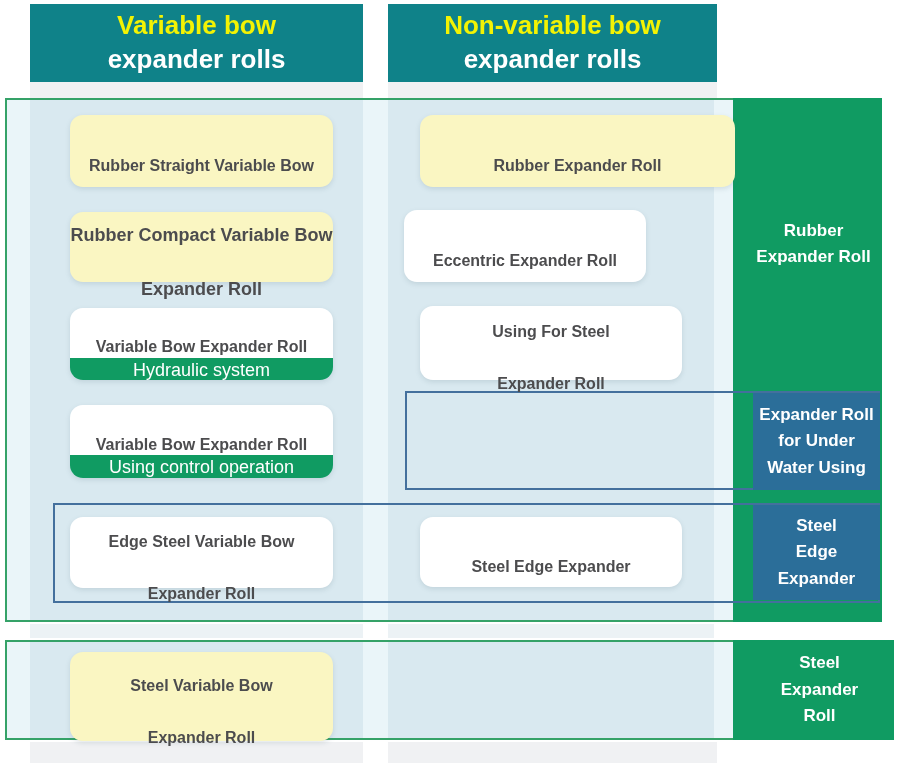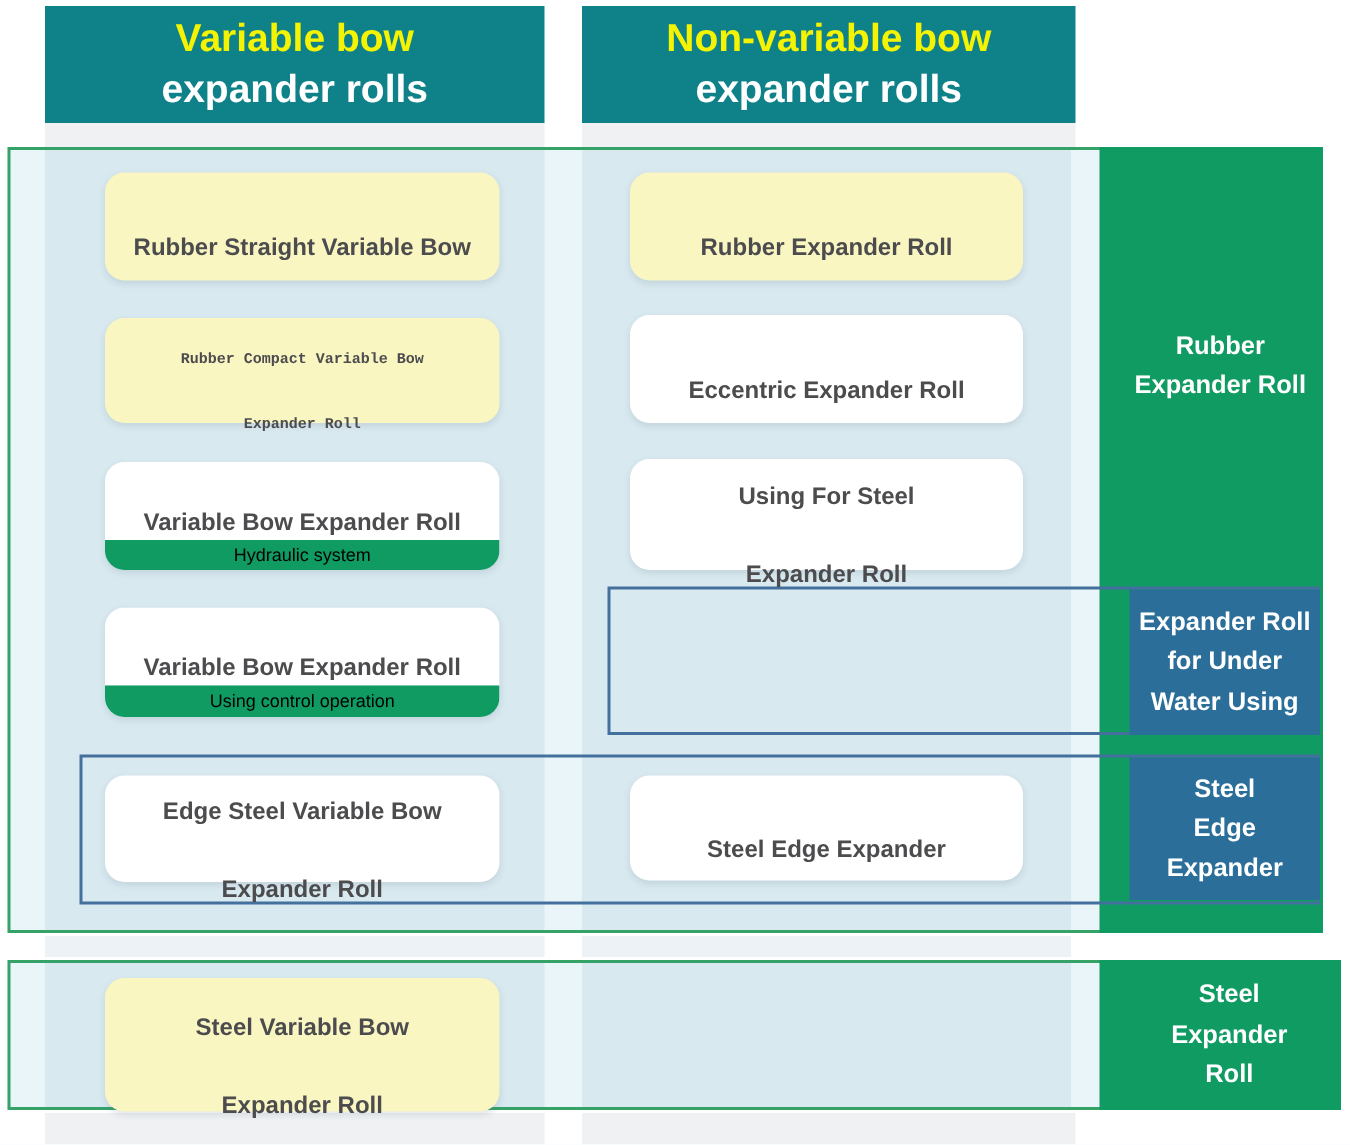--- a/index.html
+++ b/index.html
@@ -37,25 +37,25 @@
   
   .row-outline{position:absolute;border:2px solid #44709D;box-sizing:border-box;z-index:4;background:transparent;}
 
   
   .item{position:absolute;z-index:5;border-radius:13px;display:flex;flex-direction:column;
         align-items:center;justify-content:center;text-align:center;color:#4C4C4E;font-weight:700;
         font-size:16px;line-height:1.35;box-shadow:0 2px 5px rgba(90,115,130,0.18);}
   .item .ln{white-space:nowrap;display:block;margin-top:30px;}
   .item.yellow{background:#FAF6C2;}
   .item.white{background:#ffffff;}
-  .item.small{font-size:10px;font-family:Liberation Mono, monospace;}
+  .item.small{font-size:18px;}
   .item.compound{padding:0;background:transparent;overflow:hidden;}
   .compound-top{background:#ffffff;flex:1;width:100%;display:flex;flex-direction:column;
                 align-items:center;justify-content:center;}
-  .compound-sub{background:#109B62;color:#000000;font-weight:400;font-size:12px;height:28px;
+  .compound-sub{background:#109B62;color:#ffffff;font-weight:400;font-size:18px;height:28px;
                 width:100%;display:flex;align-items:center;justify-content:center;white-space:nowrap;}
 </style>
 </head>
 <body>
 
 <div id="page">
 
   <div class="hdr" style="left:30px;top:4px;width:333px;height:78px">
     <span class="hline0">Variable bow</span>
     <span class="hline1">expander rolls</span>
@@ -130,25 +130,25 @@
       <span class="ln">Variable Bow Expander Roll</span>
     </div>
     <div class="compound-sub">Using control operation</div>
   </div>
 
   <div class="item white" style="left:70px;top:517px;width:263px;height:71px">
     <span class="ln">Edge Steel Variable Bow</span>
     <span class="ln">Expander Roll</span>
   </div>
 
-  <div class="item yellow" style="left:420px;top:115px;width:262px;height:72px">
+  <div class="item yellow" style="left:420px;top:115px;width:315px;height:72px">
     <span class="ln">Rubber Expander Roll</span>
   </div>
 
-  <div class="item white" style="left:420px;top:210px;width:262px;height:72px">
+  <div class="item white" style="left:404px;top:210px;width:242px;height:72px">
     <span class="ln">Eccentric Expander Roll</span>
   </div>
 
   <div class="item white" style="left:420px;top:306px;width:262px;height:74px">
     <span class="ln">Using For Steel</span>
     <span class="ln">Expander Roll</span>
   </div>
 
 
   <div class="item white" style="left:420px;top:517px;width:262px;height:70px">

